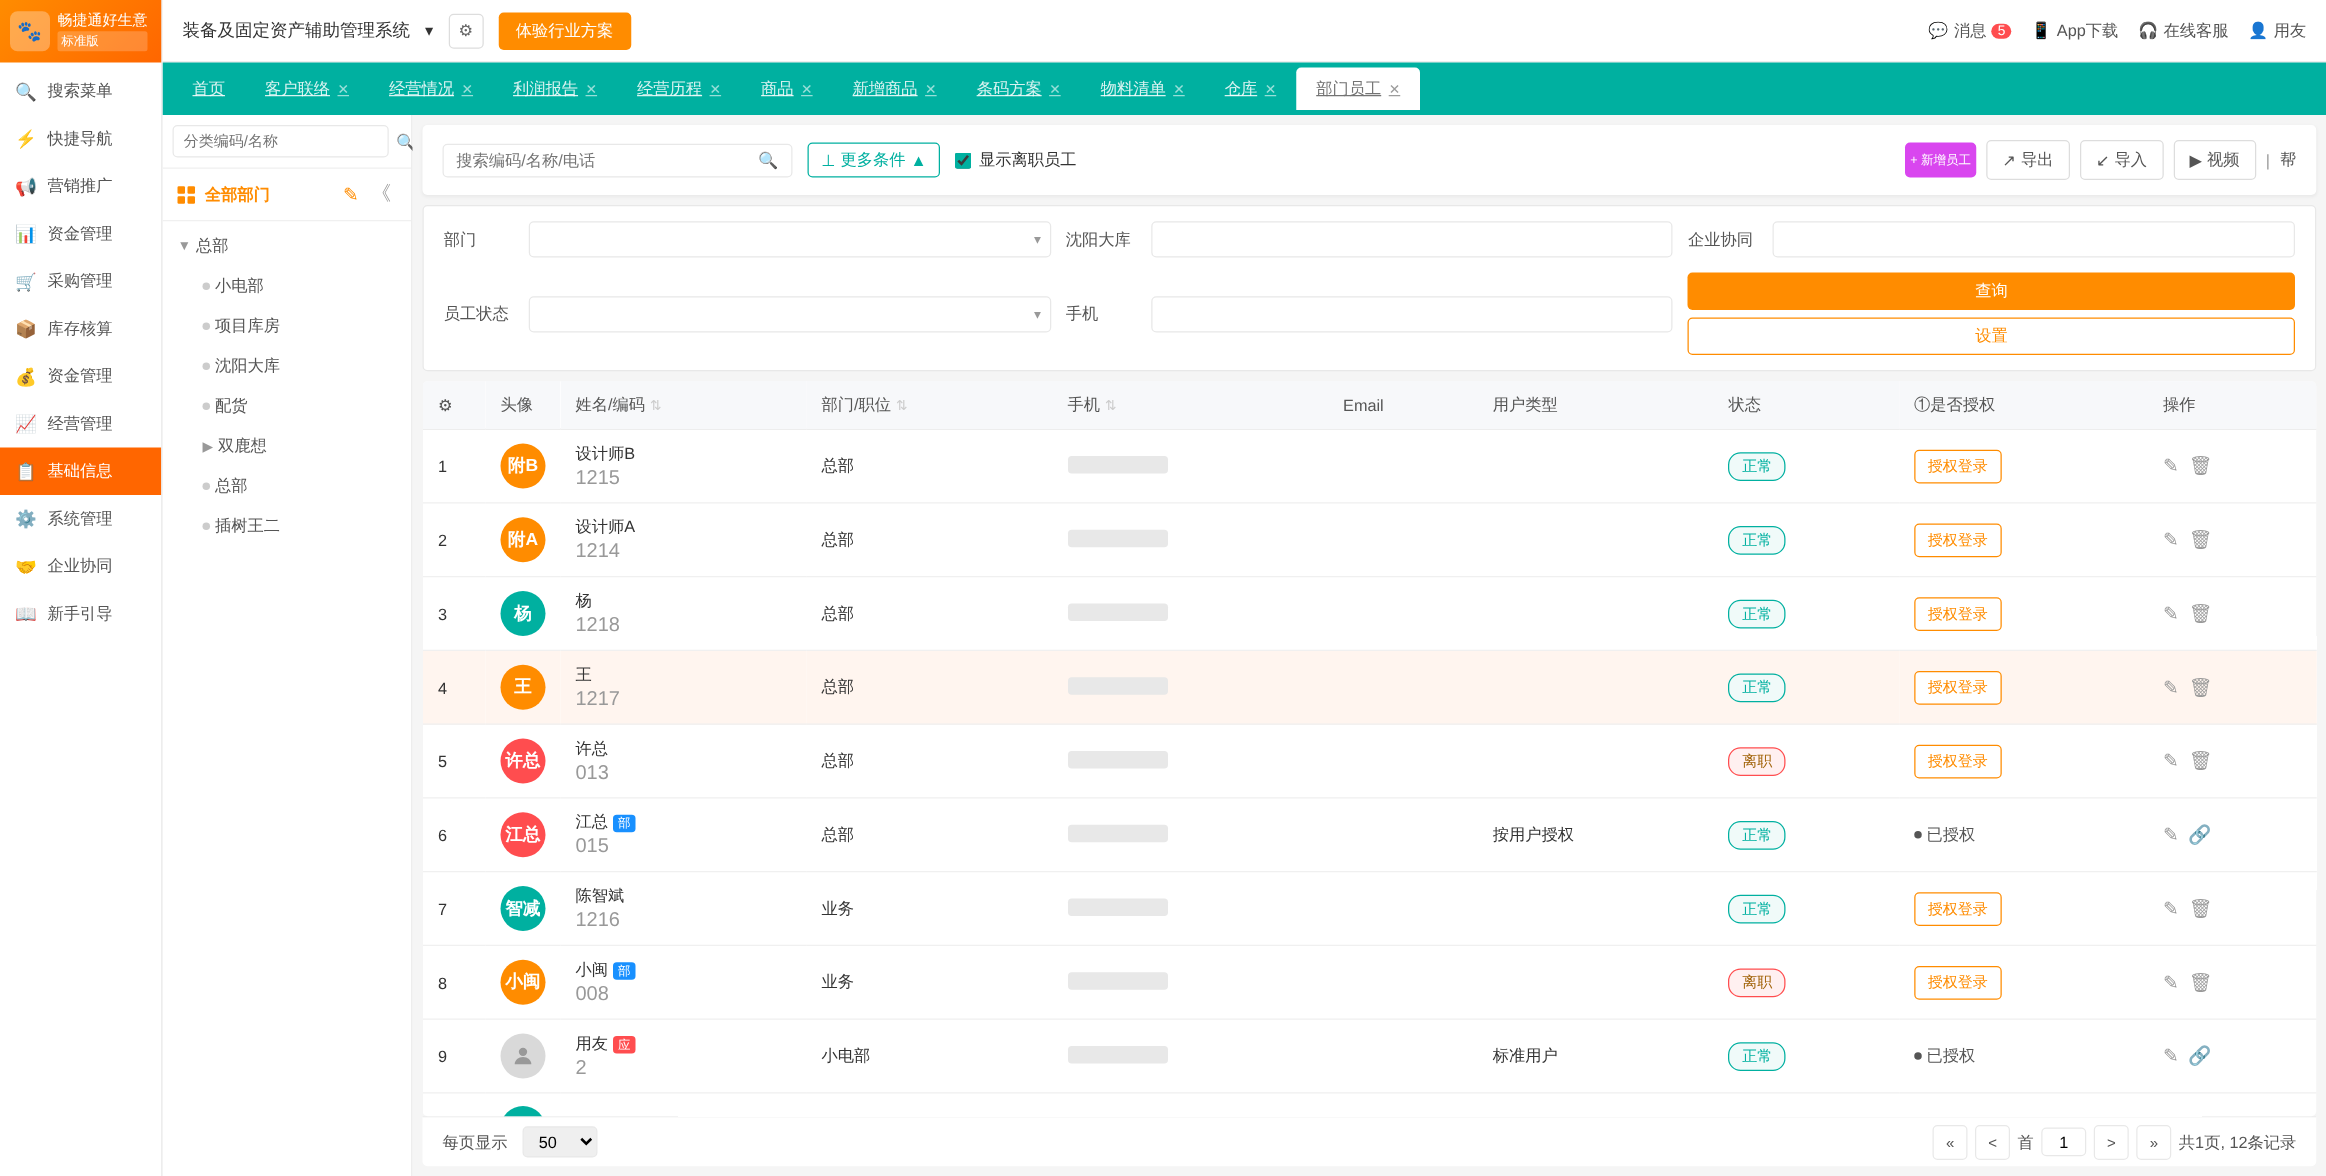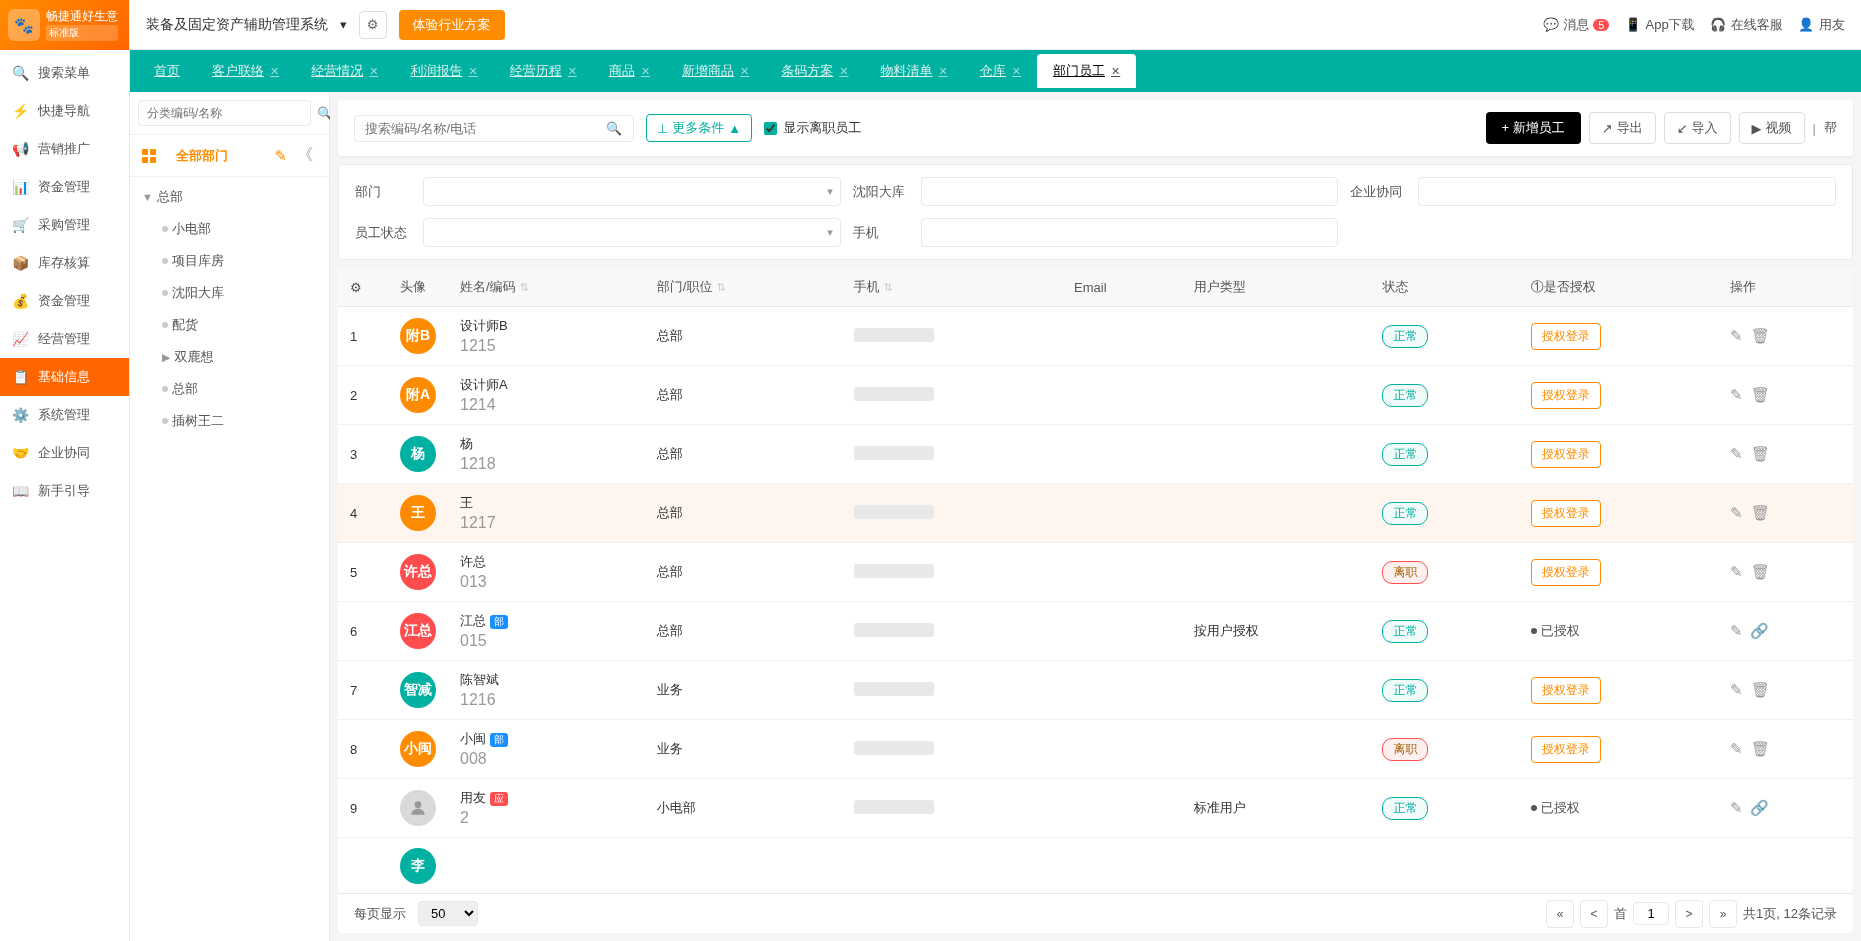--- a/index.html
+++ b/index.html
@@ -28,32 +28,32 @@
     .topbar-dropdown { display: flex; align-items: center; gap: 4px; cursor: pointer; }
     .topbar-gear { width: 28px; height: 28px; border: 1px solid #ddd; border-radius: 4px; display: flex; align-items: center; justify-content: center; cursor: pointer; color: #666; }
     .topbar-trial-btn { background: #ff8c00; color: #fff; border: none; padding: 6px 14px; border-radius: 4px; cursor: pointer; font-size: 13px; }
     .topbar-right { margin-left: auto; display: flex; align-items: center; gap: 16px; font-size: 13px; color: #555; }
     .topbar-right-item { display: flex; align-items: center; gap: 4px; cursor: pointer; }
     .badge { background: #ff4d4f; color: #fff; border-radius: 10px; padding: 0 5px; font-size: 11px; min-width: 16px; text-align: center; }
 
     
     .nav-tabs { background: #00b0a0; display: flex; align-items: center; padding: 0 8px; height: 42px; gap: 0; overflow-x: auto; flex-shrink: 0; }
     .nav-tab { padding: 8px 16px; color: rgba(255,255,255,0.85); cursor: pointer; font-size: 13px; white-space: nowrap; border-radius: 4px 4px 0 0; display: flex; align-items: center; gap: 6px; text-decoration: underline; }
-    .nav-tab.active { background: #fff; color: #000000; }
+    .nav-tab.active { background: #fff; color: #737373; }
     .nav-tab-close { font-size: 11px; opacity: 0.7; }
 
     
     .page-area { flex: 1; display: flex; overflow: hidden; background: #f5f5f5; }
 
     
     .dept-sidebar { width: 200px; background: #fff; border-right: 1px solid #e8e8e8; display: flex; flex-direction: column; flex-shrink: 0; }
     .dept-search { padding: 8px; border-bottom: 1px solid #f0f0f0; display: flex; align-items: center; gap: 6px; }
     .dept-search input { flex: 1; border: 1px solid #e8e8e8; border-radius: 4px; padding: 5px 8px; font-size: 12px; outline: none; }
     .dept-header { padding: 8px 12px; display: flex; align-items: center; justify-content: space-between; border-bottom: 1px solid #f0f0f0; }
-    .dept-header-label { color: #ff8c00; font-weight: bold; font-size: 13px; display: flex; align-items: center; gap: 20px; text-align: center; }
+    .dept-header-label { color: #ff8c00; font-weight: bold; font-size: 13px; display: flex; align-items: center; gap: 8px; text-align: center; }
     .dept-header-icons { display: flex; gap: 6px; align-items: center; }
     .dept-tree { flex: 1; overflow-y: auto; padding: 4px 0; }
     .dept-tree-item { padding: 7px 12px 7px 24px; cursor: pointer; font-size: 13px; color: #555; display: flex; align-items: center; gap: 4px; }
     .dept-tree-parent { padding: 7px 12px; cursor: pointer; font-size: 13px; color: #555; font-weight: 500; display: flex; align-items: center; gap: 4px; }
     .dept-tree-child { padding-left: 32px; }
     .tree-arrow { font-size: 11px; color: #999; }
     .tree-dot { width: 6px; height: 6px; border-radius: 50%; background: #ccc; flex-shrink: 0; }
 
     
     .table-area { flex: 1; display: flex; flex-direction: column; overflow: hidden; background: #f5f5f5; padding: 0; }
@@ -75,21 +75,21 @@
     .adv-filter-label { color: #555; font-size: 13px; white-space: nowrap; min-width: 60px; }
     .adv-filter-input { flex: 1; border: 1px solid #e8e8e8; border-radius: 4px; padding: 6px 10px; font-size: 13px; outline: none; }
     .adv-filter-select { flex: 1; border: 1px solid #e8e8e8; border-radius: 4px; padding: 6px 10px; font-size: 13px; outline: none; background: #fff; appearance: none; }
     .adv-filter-select-wrap { flex: 1; position: relative; display: flex; align-items: center; }
     .adv-filter-select-wrap select { width: 100%; }
     .adv-filter-select-arrow { position: absolute; right: 8px; pointer-events: none; color: #999; font-size: 11px; }
     .adv-filter-actions { display: flex; flex-direction: column; gap: 6px; }
     .btn-search { background: #ff8c00; color: #fff; border: none; padding: 6px 16px; border-radius: 4px; cursor: pointer; font-size: 13px; }
     .btn-set { background: #fff; color: #ff8c00; border: 1px solid #ff8c00; padding: 5px 16px; border-radius: 4px; cursor: pointer; font-size: 13px; }
     .toolbar-right { margin-left: auto; display: flex; align-items: center; gap: 8px; }
-    .btn-add { background: #000000; color: #fff; border: none; padding: 7px 16px; border-radius: 4px; cursor: pointer; font-size: 13px; display: flex; align-items: center; gap: 4px; }
+    .btn-add { background: #d946ef; color: #fff; border: none; padding: 7px 4px; border-radius: 4px; cursor: pointer; font-size: 10px; display: flex; align-items: center; gap: 4px; }
     .btn-export { background: #fff; border: 1px solid #ddd; padding: 6px 12px; border-radius: 4px; cursor: pointer; font-size: 13px; color: #555; display: flex; align-items: center; gap: 4px; }
     .btn-view { background: #fff; border: 1px solid #ddd; padding: 6px 12px; border-radius: 4px; cursor: pointer; font-size: 13px; color: #555; display: flex; align-items: center; gap: 4px; }
 
     
     .table-wrapper { flex: 1; overflow: auto; margin: 0 8px; background: #fff; border-radius: 4px; }
     table { width: 100%; border-collapse: collapse; }
     thead th { background: #f7f8fa; padding: 10px 12px; font-size: 13px; font-weight: 500; color: #555; border-bottom: 1px solid #e8e8e8; white-space: nowrap; text-align: left; position: sticky; top: 0; z-index: 1; }
     tbody td { padding: 10px 12px; border-bottom: 1px solid #f0f0f0; font-size: 13px; color: #333; vertical-align: middle; }
     tbody tr.highlighted { background: #fff5ef; }
     .th-sort { display: flex; align-items: center; gap: 4px; }
@@ -401,20 +401,24 @@
               <span class="adv-filter-label">员工状态</span>
               <div class="adv-filter-select-wrap">
                 <select class="adv-filter-select"></select>
                 <span class="adv-filter-select-arrow">▾</span>
               </div>
             </div>
             <div class="adv-filter-field">
               <span class="adv-filter-label">手机</span>
               <input class="adv-filter-input" style="">
             </div>
+            <div class="adv-filter-actions">
+              <button class="btn-search">查询</button>
+              <button class="btn-set">设置</button>
+            </div>
           </div>
         </div>
 
         <div class="table-wrapper">
           <table>
             <thead>
               <tr>
                 <th class="col-num">⚙</th>
                 <th class="col-avatar">
                   <span>头像</span>

